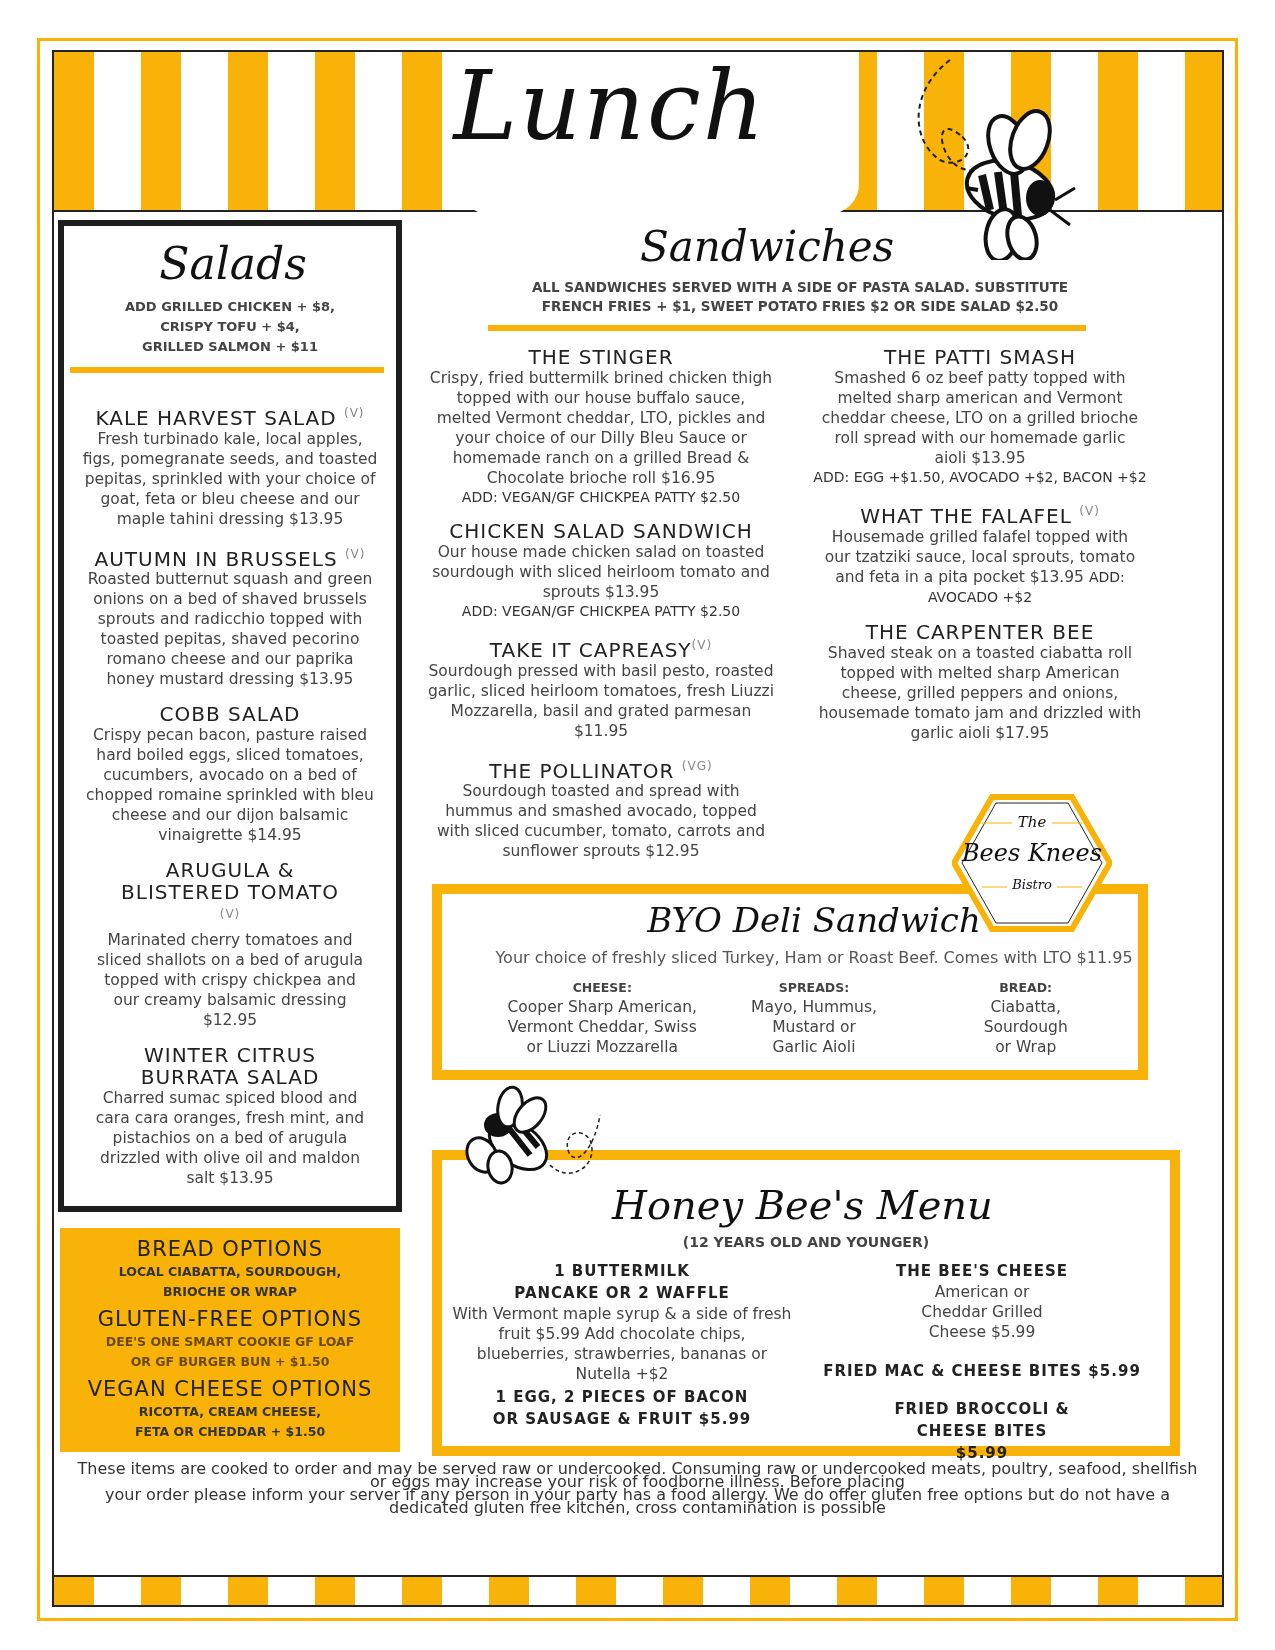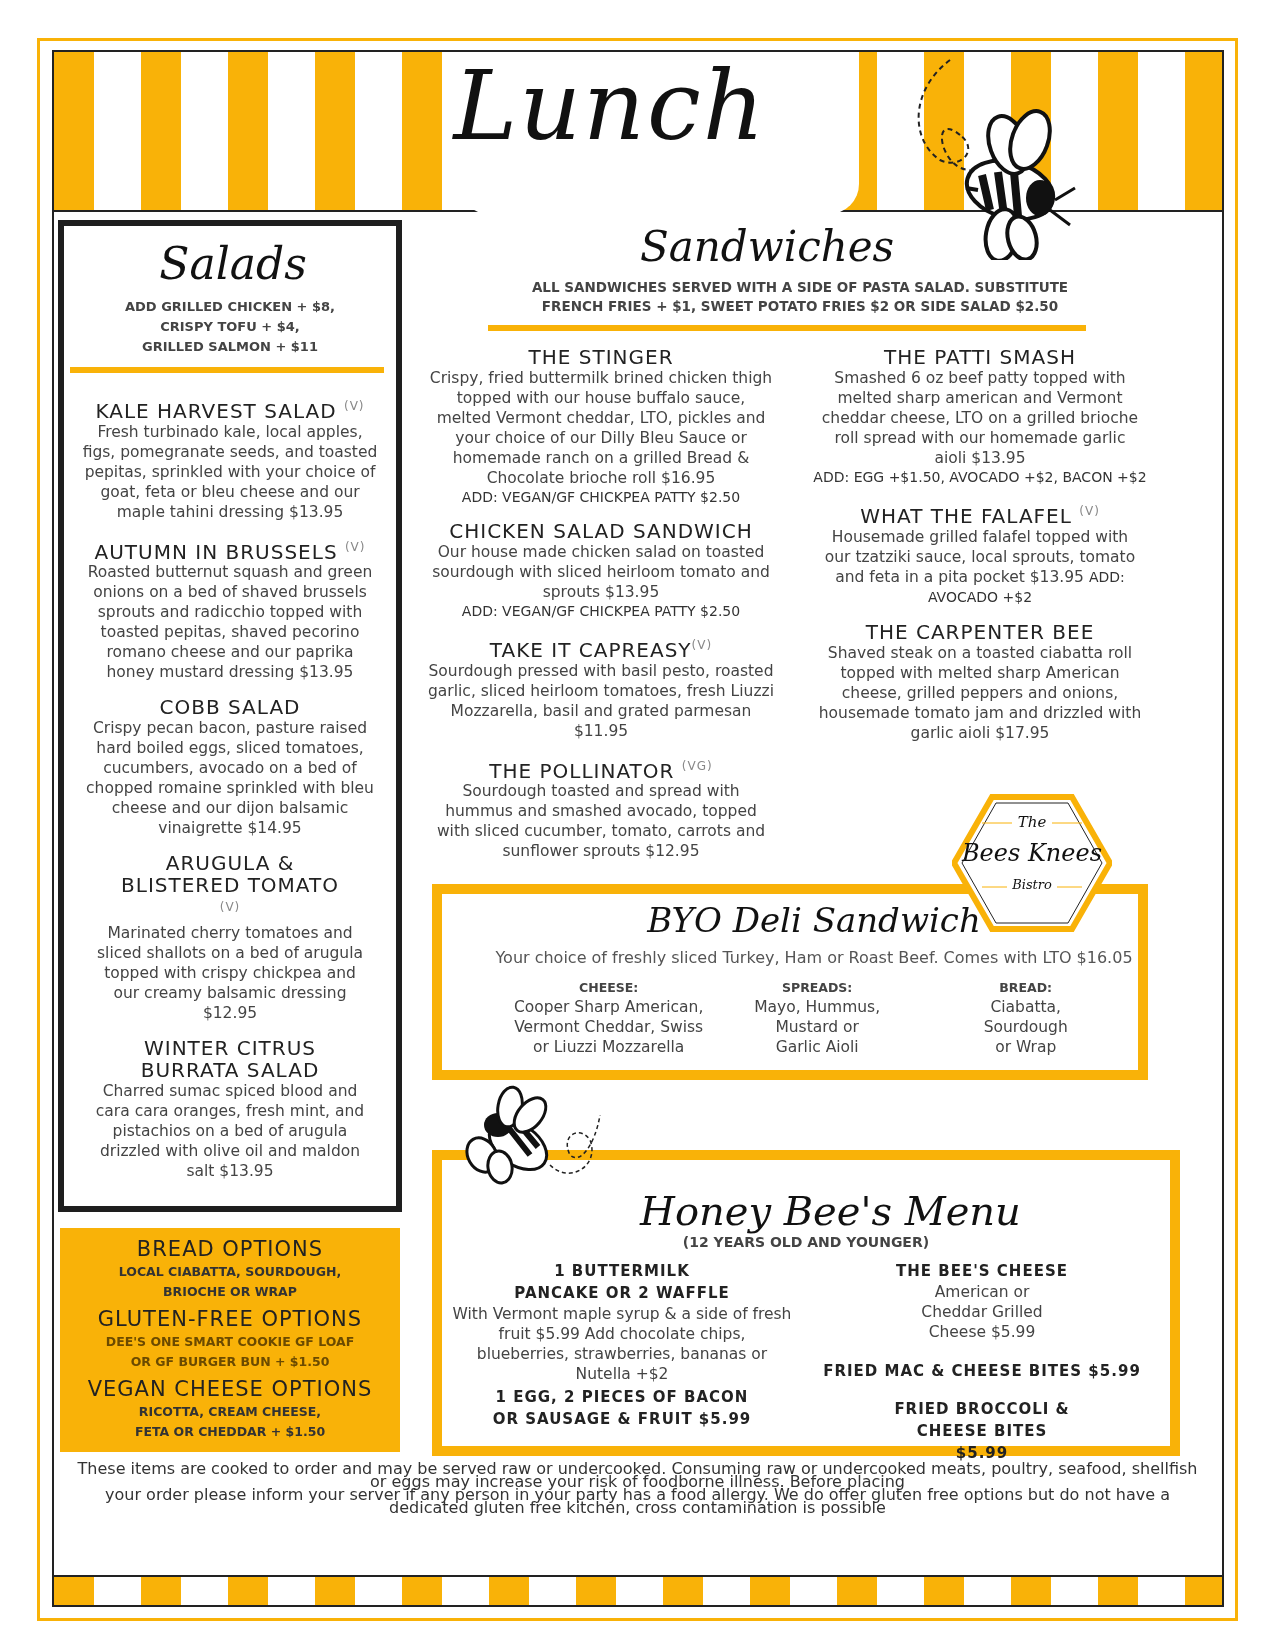--- a/index.html
+++ b/index.html
@@ -44,28 +44,28 @@
   .col .item { margin-top: 14px; }
   .col .item:first-child { margin-top: 0; }
 
   
   .logo { position: absolute; left: 952px; top: 793px; width: 160px; height: 140px; }
 
   
   .byo-box { position: absolute; left: 432px; top: 884px; width: 716px; height: 196px; border: 10px solid #f9b208; border-right-width: 10px; background: #fff; text-align: center; padding-left: 48px; }
   .byo-title { font-size: 34px; margin-top: 6px; }
   .byo-desc { font-size: 16px; color: #555; margin-top: 8px; }
-  .byo-cols { display: flex; justify-content: flex-end; margin-top: 12px; padding: 0 8px; }
+  .byo-cols { display: flex; justify-content: space-between; margin-top: 12px; padding: 0 8px; }
   .byo-col { width: 33%; }
   .byo-col-title { font-size: 12.5px; font-weight: bold; color: #444; line-height: 18px; }
   .byo-col-text { font-size: 15.5px; color: #444; line-height: 20px; }
 
   
   .honey-box { position: absolute; left: 432px; top: 1150px; width: 748px; height: 306px; border: 10px solid #f9b208; background: #fff; text-align: center; }
-  .honey-title { position: absolute; left: 170px; top: 28px; font-size: 40px; margin-left: 28px; }
+  .honey-title { position: absolute; left: 170px; top: 22px; font-size: 40px; }
   .honey-sub { position: absolute; left: 0; width: 100%; top: 74px; font-size: 14px; font-weight: bold; color: #444; }
   .honey-left { position: absolute; left: 10px; top: 100px; width: 340px; }
   .honey-right { position: absolute; left: 370px; top: 100px; width: 340px; }
   .k-name { font-size: 15px; font-weight: bold; color: #222; letter-spacing: 1px; line-height: 22px; }
   .k-desc { font-size: 15.5px; color: #444; line-height: 20px; }
 
   .disclaimer { position: absolute; left: 70px; top: 1462px; width: 1135px; text-align: center; font-size: 16px; color: #333; line-height: 13px; }
 
   .bee { position: absolute; }
 </style>
@@ -97,21 +97,21 @@
 </svg>
 
 <div class="salads-box">
   <div class="salads-title script">Salads</div>
   <div class="addons">
     <div>ADD GRILLED CHICKEN + $8,</div>
     <div>CRISPY TOFU + $4,</div>
     <div>GRILLED SALMON + $11</div>
   </div>
   <div class="yellow-rule" style="margin:10px 12px 0 6px"></div>
-  <div class="item" style="margin-top:22px">
+  <div class="item" style="margin-top:29px">
     <div class="item-name"><span>KALE HARVEST SALAD</span> <span class="item-tag">(V)</span></div>
     <div class="item-desc" style="padding:0 18px">Fresh turbinado kale, local apples, figs, pomegranate seeds, and toasted pepitas, sprinkled with your choice of goat, feta or bleu cheese and our maple tahini dressing $13.95</div>
   </div>
   <div class="item">
     <div class="item-name"><span>AUTUMN IN BRUSSELS</span> <span class="item-tag">(V)</span></div>
     <div class="item-desc" style="padding:0 18px">Roasted butternut squash and green onions on a bed of shaved brussels sprouts and radicchio topped with toasted pepitas, shaved pecorino romano cheese and our paprika honey mustard dressing $13.95</div>
   </div>
   <div class="item">
     <div class="item-name">COBB SALAD</div>
     <div class="item-desc" style="padding:0 14px">Crispy pecan bacon, pasture raised hard boiled eggs, sliced tomatoes, cucumbers, avocado on a bed of chopped romaine sprinkled with bleu cheese and our dijon balsamic vinaigrette $14.95</div>
@@ -177,21 +177,21 @@
     <div class="item-desc" style="padding:0 10px"><span>Housemade grilled falafel topped with our tzatziki sauce, local sprouts, tomato and feta in a pita pocket $13.95</span> <span class="item-addon">ADD: AVOCADO +$2</span></div>
   </div>
   <div class="item">
     <div class="item-name">THE CARPENTER BEE</div>
     <div class="item-desc">Shaved steak on a toasted ciabatta roll topped with melted sharp American cheese, grilled peppers and onions, housemade tomato jam and drizzled with garlic aioli $17.95</div>
   </div>
 </div>
 
 <div class="byo-box">
   <div class="byo-title script">BYO Deli Sandwich</div>
-  <div class="byo-desc">Your choice of freshly sliced Turkey, Ham or Roast Beef. Comes with LTO $16.05</div>
+  <div class="byo-desc">Your choice of freshly sliced Turkey, Ham or Roast Beef. Comes with LTO $11.95</div>
   <div class="byo-cols">
     <div class="byo-col">
       <div class="byo-col-title">CHEESE:</div>
       <div class="byo-col-text">Cooper Sharp American, Vermont Cheddar, Swiss or Liuzzi Mozzarella</div>
     </div>
     <div class="byo-col" style="padding:0 40px">
       <div class="byo-col-title">SPREADS:</div>
       <div class="byo-col-text">Mayo, Hummus, Mustard or Garlic Aioli</div>
     </div>
     <div class="byo-col" style="padding:0 60px">

